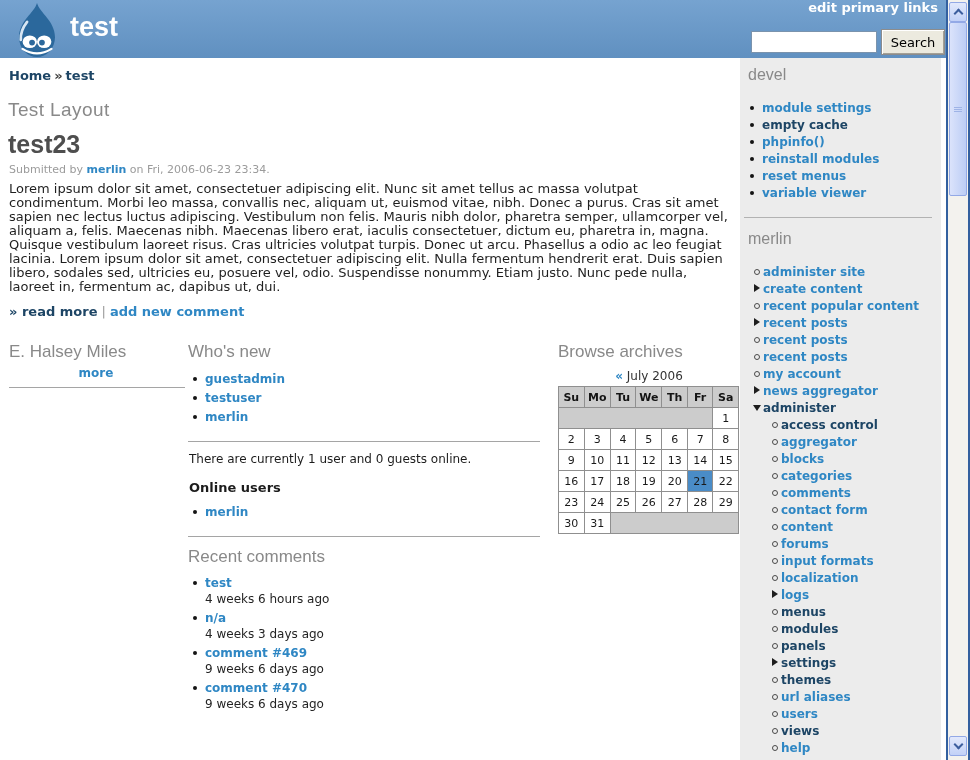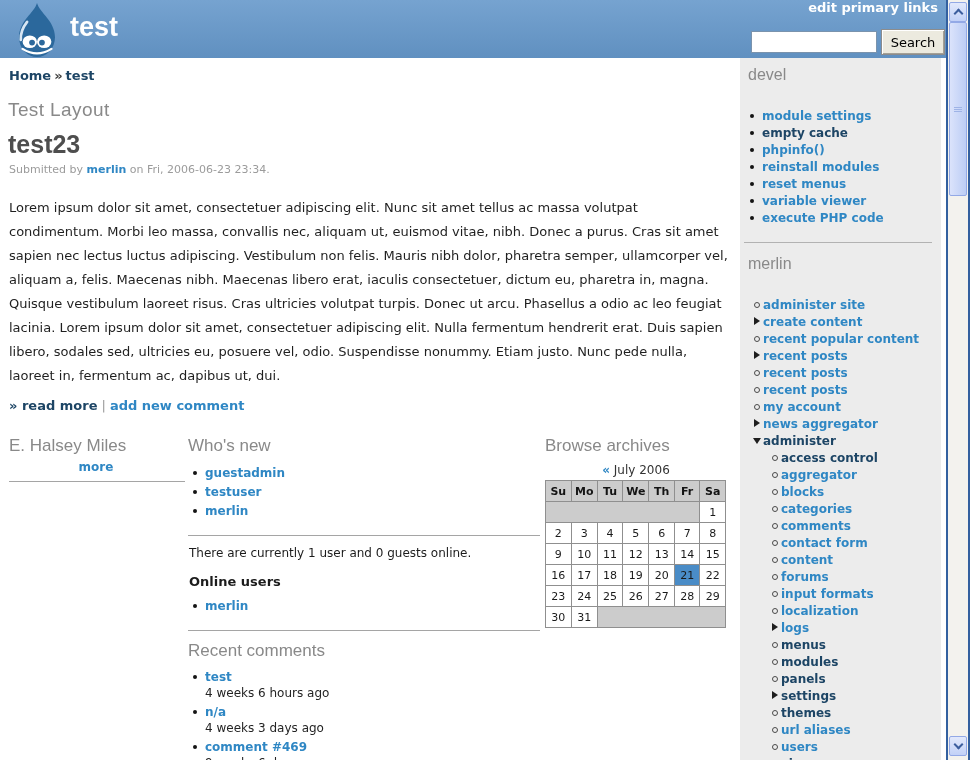--- a/index.html
+++ b/index.html
@@ -31,30 +31,30 @@
 
   
   .main{position:absolute;left:0;top:58px;width:740px}
   .breadcrumb{margin:10px 0 0 9px;font-size:13px;font-weight:bold;color:#333}
   .breadcrumb .sep{color:#3c3c3c;padding:0 3px}
   .layout-title{margin:16px 0 0 8px;font-size:19px;letter-spacing:.4px}
   .node-title{margin:9px 0 0 8px;font-family:"Liberation Sans",sans-serif;font-size:25px;
     font-weight:bold;color:#4e4e4e}
   .submitted{margin:4px 0 0 9px;font-size:11px;color:#9b9b9b}
   .submitted a{font-size:11px}
-  .body-text{margin:20px 0 0 9px;width:727px;font-size:13px;line-height:24px;color:#1f1f1f}
+  .body-text{margin:6px 0 0 9px;width:727px;font-size:13px;line-height:14px;color:#1f1f1f}
   .node-links{margin:10px 0 0 9px;font-size:13px;font-weight:bold}
   .node-links .marker{color:var(--visited)}
   .node-links .pipe{color:#9a9a9a;font-weight:normal;padding:0 4px}
 
   
   .panel-row{display:flex;margin:23px 0 0 9px;align-items:flex-start}
   .col-author{width:176px}
   .col-mid{width:352px;margin-left:3px}
-  .col-cal{width:182px;margin-left:5px}
+  .col-cal{width:182px;margin-left:18px}
   .panel-row h2{font-size:17px}
   .more-line{text-align:center;margin-top:4px;padding-right:2px;font-size:12px}
   hr{border:none;border-top:1px solid #a5a5a5;height:0}
   .col-author hr{margin-top:7px}
   .mid-hr{margin:14px 0 10px 0}
 
   ul.plain{list-style:none;margin:8px 0 0 5px;padding:0}
   ul.plain li{line-height:19px;font-size:12px}
   .disc{display:inline-block;width:4px;height:4px;background:#141414;border-radius:50%;
     vertical-align:2px;margin-right:8px}
@@ -71,21 +71,21 @@
   .cal th,.cal td{border:1px solid #8f8f8f;text-align:center;height:20px;padding:0 1px}
   .cal th{background:#cccccc;color:#141414;font-size:11px}
   .cal td{background:#fff;color:#1a1a1a;width:24px}
   .cal td.blank{background:#cccccc}
   .cal td.selected{background:var(--cal-sel)}
 
   
   .sidebar{position:absolute;left:740px;top:58px;width:201px;height:702px;
     background:var(--sidebar-bg);padding-top:8px}
   .sidebar h2{font-size:16px;margin-left:8px}
-  .sidebar ul{list-style:none;margin:24px 0 0 10px;padding:0}
+  .sidebar ul{list-style:none;margin:16px 0 0 10px;padding:0}
   .sidebar li{line-height:17px;font-size:12px;white-space:nowrap}
   .sidebar a{font-size:12px}
   .sidebar hr{border-top:1px solid #b2b2b2;width:188px;margin:15px 0 12px 4px}
   .bul{display:inline-flex;width:13px;justify-content:center;align-items:center;vertical-align:1px}
   .leaf-ring{width:4px;height:4px;border:1px solid #4a4a4a;border-radius:50%;background:transparent}
   .tri-r{width:0;height:0;border-left:6px solid #1e1e1e;border-top:4px solid transparent;border-bottom:4px solid transparent}
   .tri-d{width:0;height:0;border-top:6px solid #1e1e1e;border-left:4px solid transparent;border-right:4px solid transparent}
   .depth1{margin-left:18px}
 
   
@@ -252,21 +252,20 @@
 
   <div class="sidebar">
     <h2>devel</h2>
     <ul id="devel-list">
         <li><span class="disc"></span><a class="blink">module settings</a></li>
         <li><span class="disc"></span><a class="vlink">empty cache</a></li>
         <li><span class="disc"></span><a class="blink">phpinfo()</a></li>
         <li><span class="disc"></span><a class="blink">reinstall modules</a></li>
         <li><span class="disc"></span><a class="blink">reset menus</a></li>
         <li><span class="disc"></span><a class="blink">variable viewer</a></li>
-        <li><span class="disc"></span><a class="blink">execute PHP code</a></li>
       </ul>
     <hr>
     <h2>merlin</h2>
     <ul id="account-list">
         <li><span class="bul">
             <span class="leaf-ring"></span>
           </span><a class="blink">administer site</a></li>
         <li><span class="bul">
             <span class="tri-r"></span>
           </span><a class="blink">create content</a></li>

